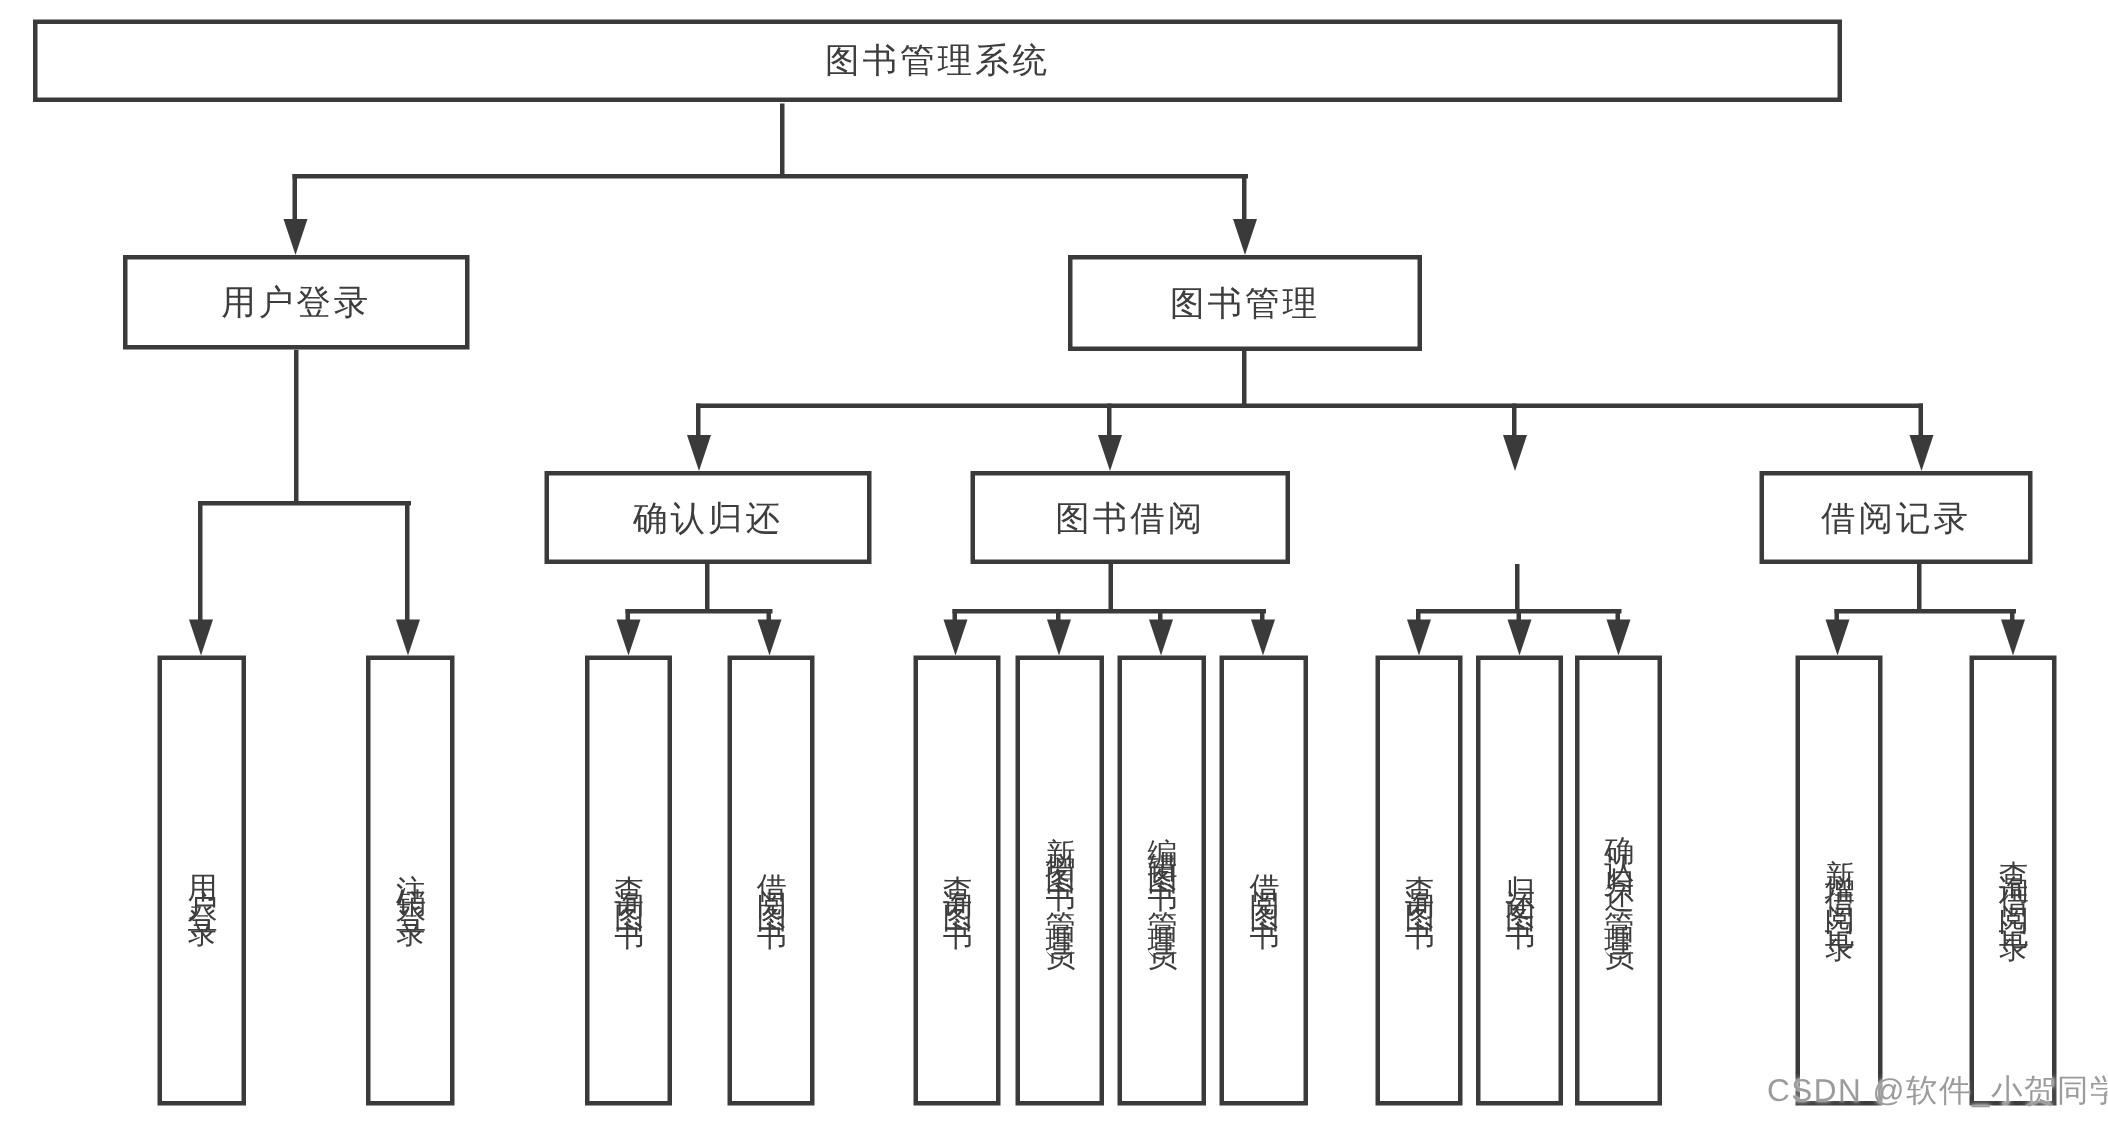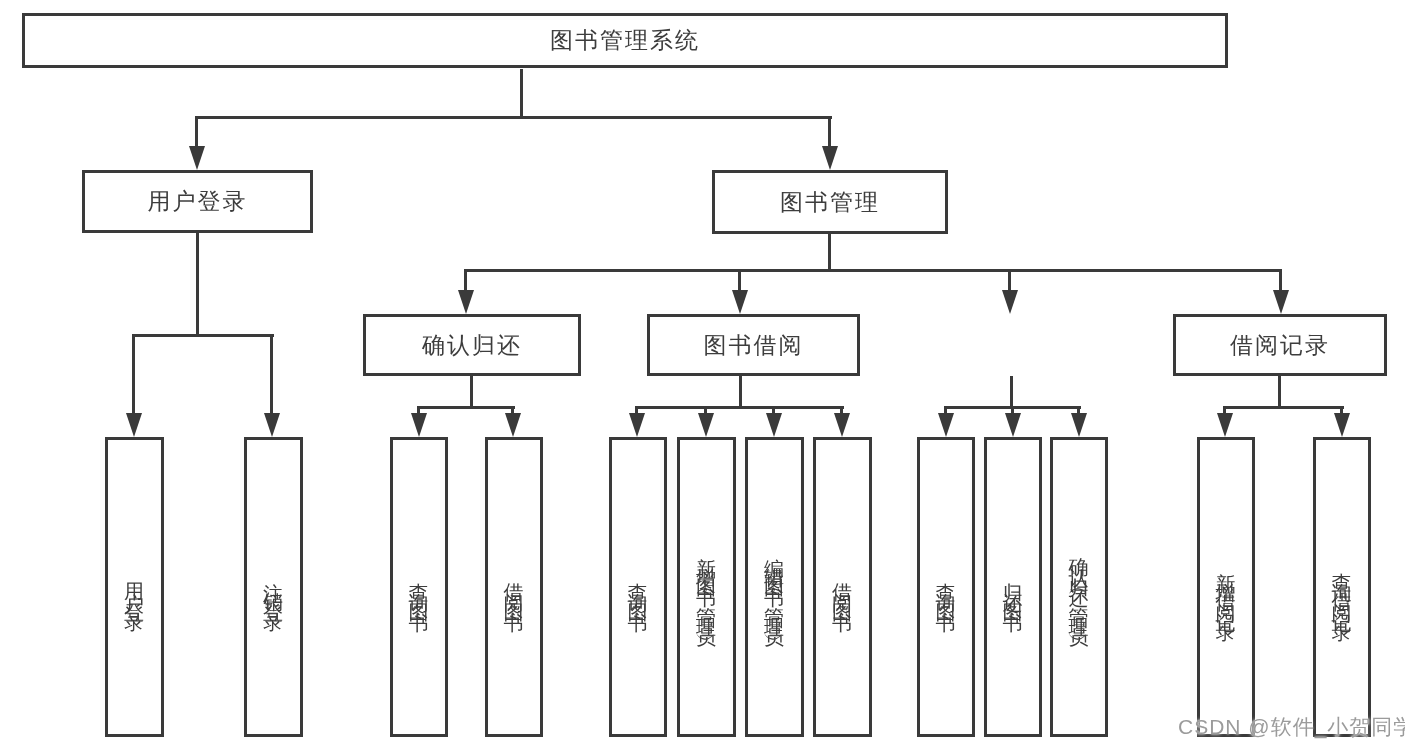--- a/index.html
+++ b/index.html
@@ -140,21 +140,21 @@
   <div class="v" style="left:1340px; top:406px; height:9px;"></div>
   <div class="arr" style="left:1334px; top:413px;"></div>
 
   <div class="node" style="left:22px; top:13px; width:1206px; height:55px;">图书管理系统</div>
 
   <div class="node" style="left:82px; top:170px; width:231px; height:63px;">用户登录</div>
   <div class="node" style="left:712px; top:170px; width:236px; height:64px;">图书管理</div>
 
   <div class="node" style="left:363px; top:314px; width:218px; height:62px;">确认归还</div>
   <div class="node" style="left:635px; top:314px; width:213px; height:62px;margin-left:12px;">图书借阅</div>
-  <div class="node" style="left:1173px; top:314px; width:214px; height:62px;">借阅记录</div>
+  <div class="node" style="left:1173px; top:314px; width:182px; height:62px;">借阅记录</div>
 
   <div class="leaf" style="left:105px;  width:59px;">用户登录</div>
   <div class="leaf" style="left:244px;  width:59px;">注销登录</div>
 
   <div class="leaf" style="left:390px;  width:58px;">查询图书</div>
   <div class="leaf" style="left:485px;  width:58px;">借阅图书</div>
 
   <div class="leaf" style="left:609px;  width:58px;">查询图书</div>
   <div class="leaf" style="left:677px;  width:59px;">新增图书（管理员）</div>
   <div class="leaf" style="left:745px;  width:59px;">编辑图书（管理员）</div>

